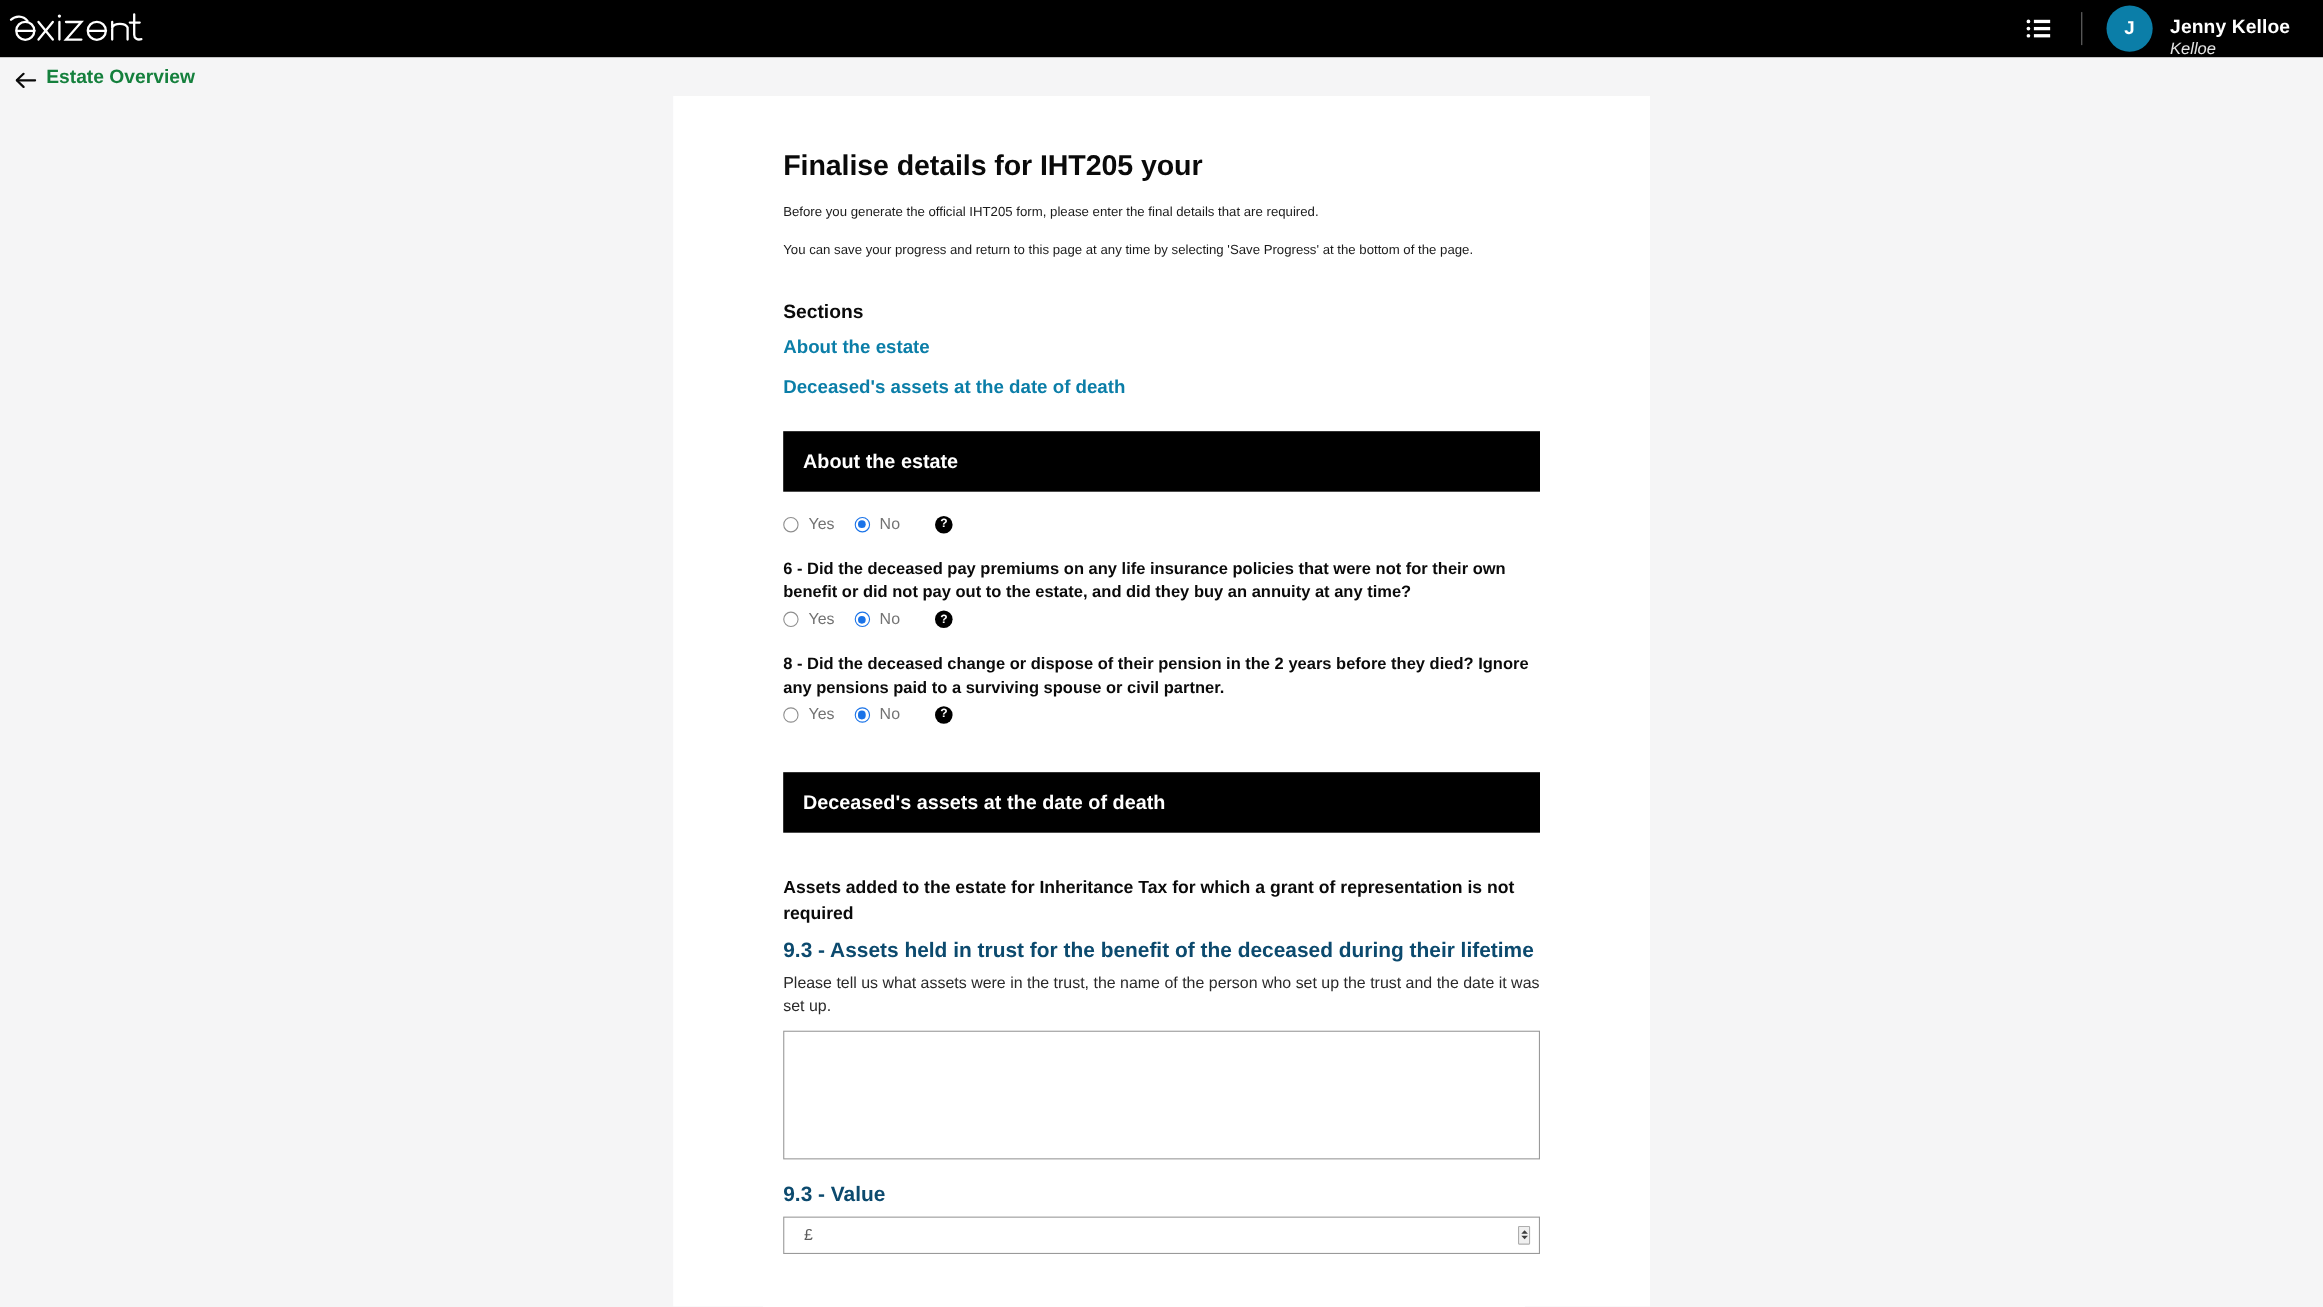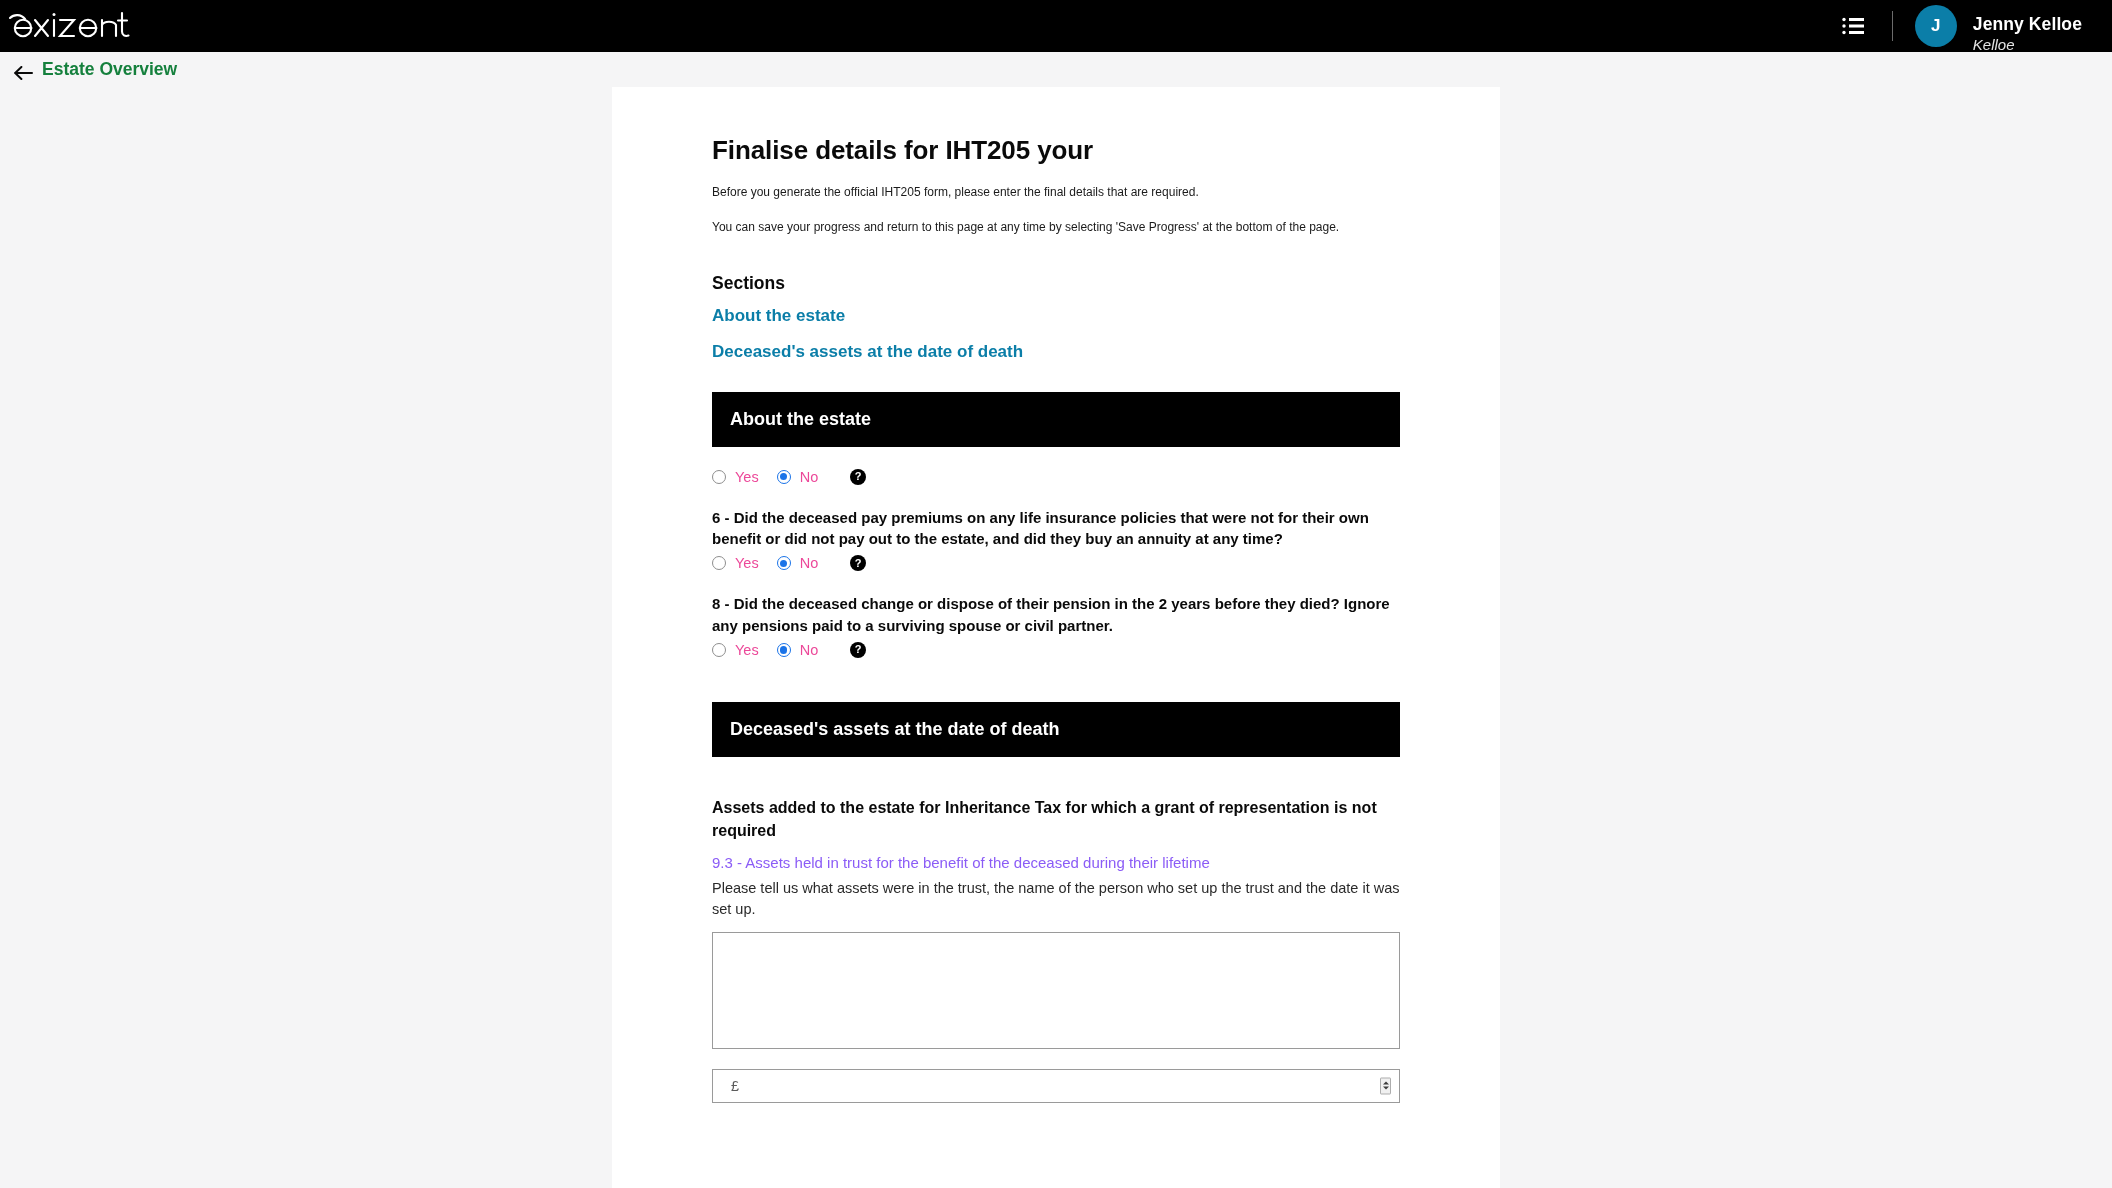--- a/index.html
+++ b/index.html
@@ -191,21 +191,21 @@
   .radio.checked::after {
     content: "";
     position: absolute;
     left: 2.4px; top: 2.4px;
     width: 7.2px; height: 7.2px;
     border-radius: 50%;
     background: #1a73e8;
   }
   .radio-label {
     font-size: 14.5px;
-    color: #ec4899;
+    color: #737373;
     margin: 0 18px 0 9px;
     cursor: pointer;
     text-align: center;
   }
   .help-icon {
     width: 16px; height: 16px;
     border-radius: 50%;
     background: #000000;
     color: #ffffff;
     font-size: 11px;
@@ -219,23 +219,23 @@
   }
 
   .assets-heading {
     font-size: 16px;
     font-weight: bold;
     color: #0a0a0a;
     line-height: 1.42;
     margin: 40px 0 10px 0;
   }
   .field-label {
-    font-size: 15px;
-    font-weight: normal;
-    color: #8b5cf6;
+    font-size: 19px;
+    font-weight: bold;
+    color: #0c4a6e;
     margin: 0 0 5px 0;
     line-height: 1.4;
   }
   .field-hint {
     font-size: 14.5px;
     color: #2a2a2a;
     margin: 0 0 12px 0;
     line-height: 1.42;
   }
   textarea.trust-textarea {
@@ -417,20 +417,21 @@
 
       <div class="section-bar second">Deceased's assets at the date of death</div>
 
       <p class="assets-heading">Assets added to the estate for Inheritance Tax for which a grant of representation is not required</p>
 
       <p class="field-label">9.3 - Assets held in trust for the benefit of the deceased during their lifetime</p>
       <p class="field-hint">Please tell us what assets were in the trust, the name of the person who set up the trust and the date it was set up.</p>
       <textarea class="trust-textarea" value="" style=""></textarea>
 
       <div class="field-group">
+        <p class="field-label">9.3 - Value</p>
         <div class="money-wrap">
           <input class="money-input" type="text" placeholder="£" style="">
           <span class="spinner">
             <i class="up"></i>
               <i class="down"></i>
           </span>
         </div>
       </div>
 
     </div>

